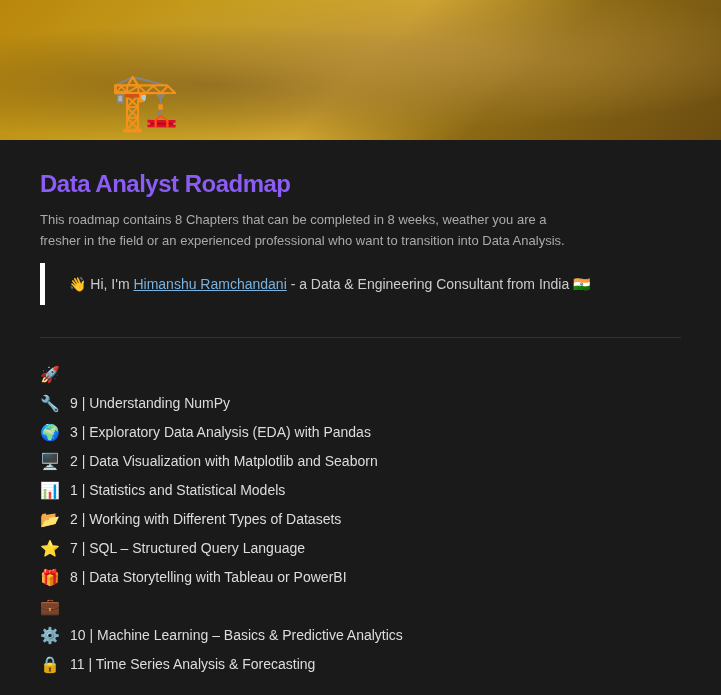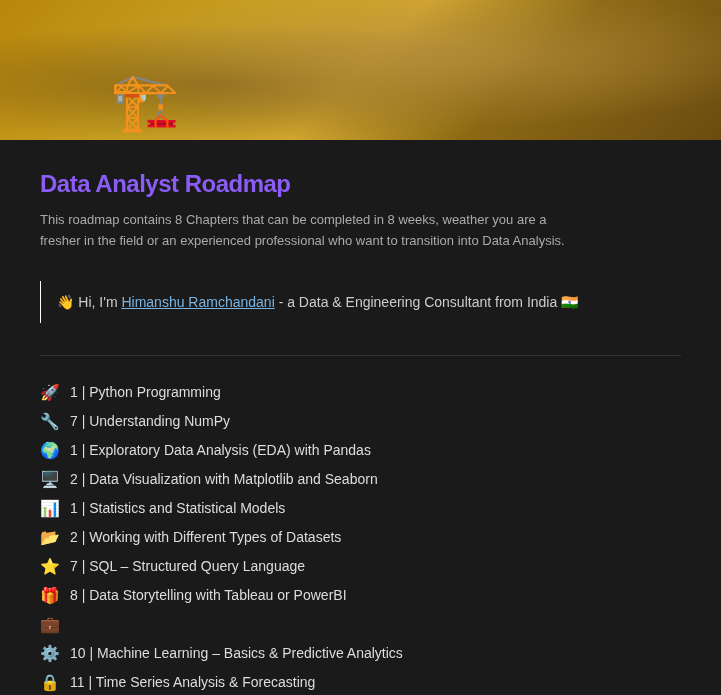--- a/index.html
+++ b/index.html
@@ -49,26 +49,26 @@
       color: #8b5cf6;
       margin-bottom: 12px;
       letter-spacing: -0.5px;
     }
 
     .subtitle {
       font-size: 13px;
       color: #aaaaaa;
       line-height: 1.6;
       max-width: 550px;
-      margin-bottom: 29px;
+      margin-bottom: 11px;
     }
 
     .author-block {
-      border-left: 1px solid #ffffff;
-      padding: 10px 16px;
+      border-left: 5px solid #ffffff;
+      padding: 10px 24px;
       margin-bottom: 32px;
       font-size: 14px;
       color: #cccccc;
       line-height: 1.6;
     }
 
     .author-link {
       color: #7ab3e0;
       text-decoration: underline;
       cursor: pointer;
@@ -122,29 +122,28 @@
 
   <div class="author-block">
     <span>👋 Hi, I'm </span><span class="author-link">Himanshu Ramchandani</span><span> - a Data &amp; Engineering Consultant from India 🇮🇳</span>
   </div>
 
   <hr class="divider">
 
   <ul class="chapters-list" id="chapters-list">
   <li class="chapter-item">
         <span class="chapter-emoji">🚀</span>
-        <span class="chapter-text">1 | Python Programming</span>
       </li>
       <li class="chapter-item">
         <span class="chapter-emoji">🔧</span>
-        <span class="chapter-text">7 | Understanding NumPy</span>
+        <span class="chapter-text">9 | Understanding NumPy</span>
       </li>
       <li class="chapter-item">
         <span class="chapter-emoji">🌍</span>
-        <span class="chapter-text">1 | Exploratory Data Analysis (EDA) with Pandas</span>
+        <span class="chapter-text">3 | Exploratory Data Analysis (EDA) with Pandas</span>
       </li>
       <li class="chapter-item">
         <span class="chapter-emoji">🖥️</span>
         <span class="chapter-text">2 | Data Visualization with Matplotlib and Seaborn</span>
       </li>
       <li class="chapter-item">
         <span class="chapter-emoji">📊</span>
         <span class="chapter-text">1 | Statistics and Statistical Models</span>
       </li>
       <li class="chapter-item">

